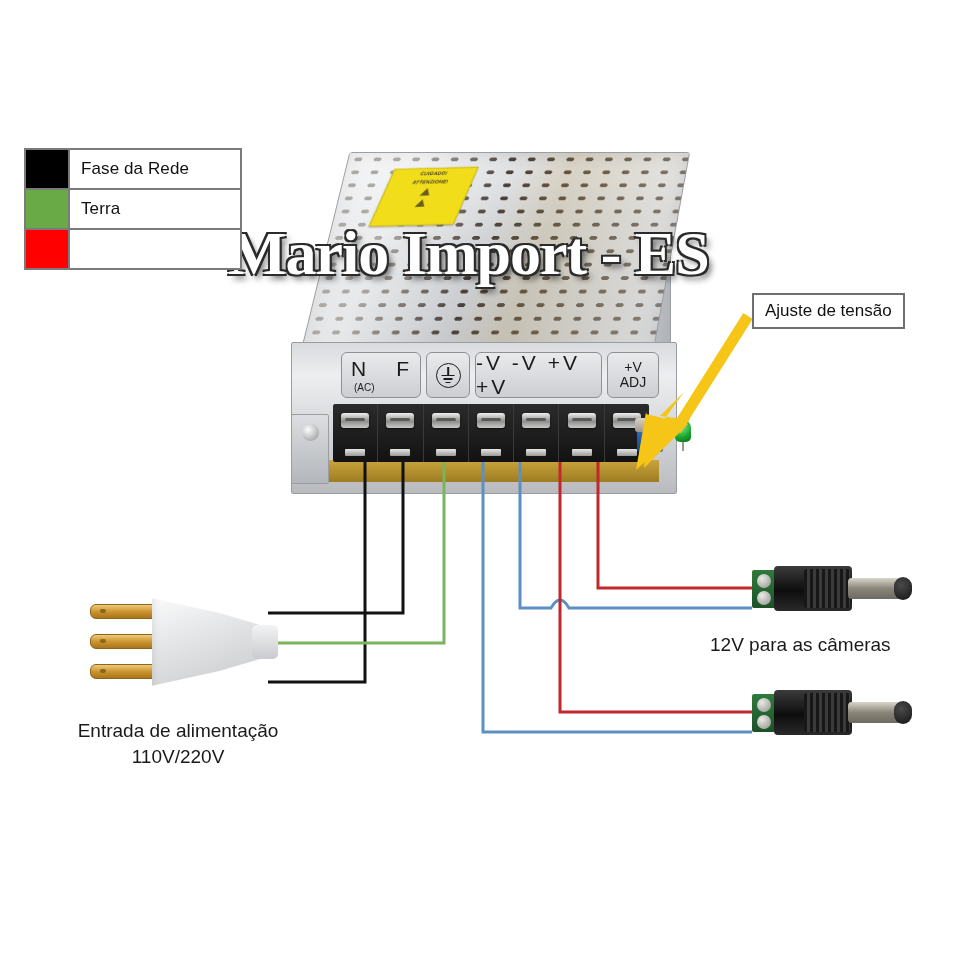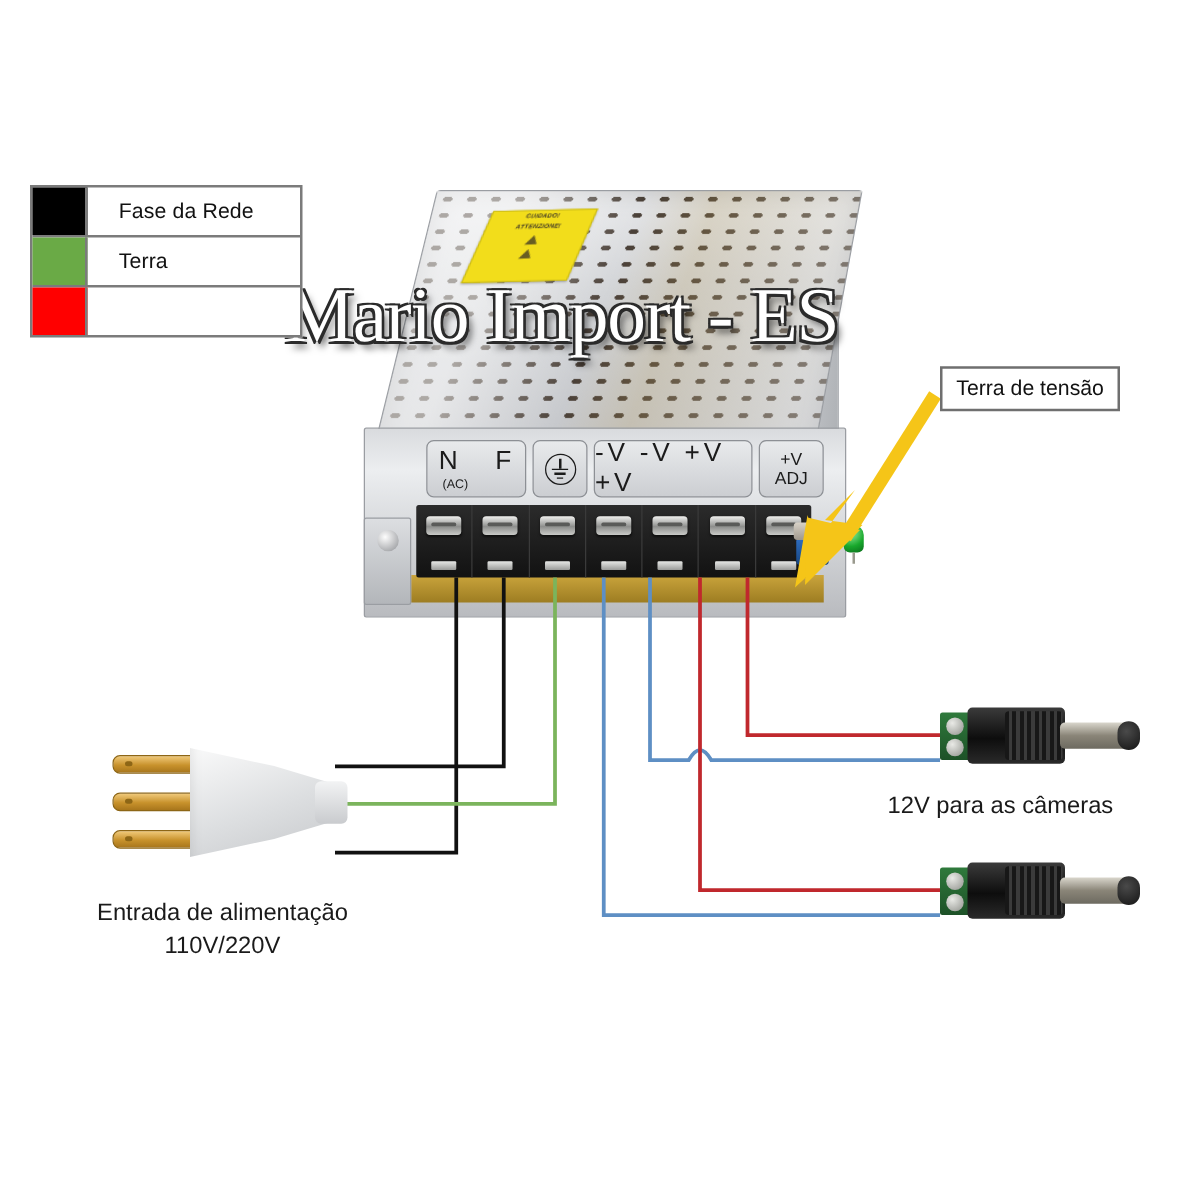--- a/index.html
+++ b/index.html
@@ -7,21 +7,21 @@
        font-family:"Liberation Sans",sans-serif;color:#1a1a1a;}
   .stage{position:absolute;inset:0;width:960px;height:960px;}
 
   
   .legend{position:absolute;left:24px;top:148px;width:214px;
           border:2px solid #7b7b7b;background:#fff;z-index:30;}
   .legend-row{display:flex;align-items:stretch;height:38px;
               border-bottom:2px solid #7b7b7b;}
   .legend-row:last-child{border-bottom:none;}
   .legend-sw{width:42px;border-right:2px solid #7b7b7b;}
-  .legend-lb{flex:1;display:flex;align-items:center;padding-left:25px;
+  .legend-lb{flex:1;display:flex;align-items:center;padding-left:11px;
              font-size:17px;letter-spacing:.1px;color:#111;}
 
   
   .psu{position:absolute;left:283px;top:142px;width:400px;height:400px;z-index:10;}
   .psu-top{position:absolute;left:14px;top:0;width:352px;height:222px;
      background:
        radial-gradient(ellipse 7px 4px at 50% 50%, #4a4038 0 60%, transparent 62%) 0 0/20px 14px,
        linear-gradient(175deg,#e9eaec 0%,#d2d4d7 40%,#c2c4c8 100%);
      transform:perspective(700px) rotateX(7deg) skewX(-12deg);
      transform-origin:bottom center;
@@ -88,21 +88,21 @@
   .led{position:absolute;left:392px;top:278px;width:16px;height:30px;z-index:6;}
   .led .dome{width:16px;height:22px;border-radius:8px 8px 5px 5px;
      background:radial-gradient(circle at 35% 28%,#9bf0a0,#18a82c 58%,#0a6b1b);}
   .led .legs{width:2px;height:9px;background:#9a9a8e;margin:0 auto;}
   .bracketL{position:absolute;left:8px;top:272px;width:36px;height:68px;
      background:linear-gradient(180deg,#dcdee1,#b3b6ba);border:1px solid #9a9da2;
      border-radius:2px;z-index:3;}
   .bracketL span{display:block;width:17px;height:17px;border-radius:50%;margin:9px auto 0;
      background:radial-gradient(circle at 36% 33%,#fdfdfd,#8e9094);}
   .watermark{position:absolute;left:228px;top:218px;width:566px;z-index:22;
-     font-family:"Liberation Serif",serif;font-weight:400;font-size:62px;
+     font-family:"Liberation Serif",serif;font-weight:700;font-size:62px;
      letter-spacing:-1px;color:#fff;white-space:nowrap;
      text-shadow:-2px -2px 0 #2b2b2b, 2px -2px 0 #2b2b2b, -2px 2px 0 #2b2b2b,
         2px 2px 0 #2b2b2b, 4px 5px 6px rgba(0,0,0,.55);}
 
   
   .callout{position:absolute;left:752px;top:293px;padding:6px 11px;background:#fff;
      border:2px solid #6f6f6f;font-size:17px;color:#111;z-index:28;white-space:nowrap;}
 
   
   .plug{position:absolute;left:82px;top:588px;width:200px;height:110px;z-index:14;}
@@ -236,21 +236,21 @@
       <div class="bl"></div>
     </div>
     <div class="led">
       <div class="dome"></div>
       <div class="legs"></div>
     </div>
   </div>
 
   <div class="watermark">Mario Import - ES</div>
 
-  <div class="callout">Terra de tensão</div>
+  <div class="callout">Ajuste de tensão</div>
 
   <svg class="wires" viewBox="0 0 960 960">
     <g>
       <path d="M748,316 L676,430" stroke="#f5c518" stroke-width="11" fill="none"></path>
       <path d="M636,470 L690,420 L660,416 L684,392 L652,436 L646,412 Z" fill="#f5c518"></path>
       <path d="M644,468 L688,424 L646,414 Z" fill="#f5c518"></path>
     </g>
   </svg>
 
   <svg class="wires" viewBox="0 0 960 960">

